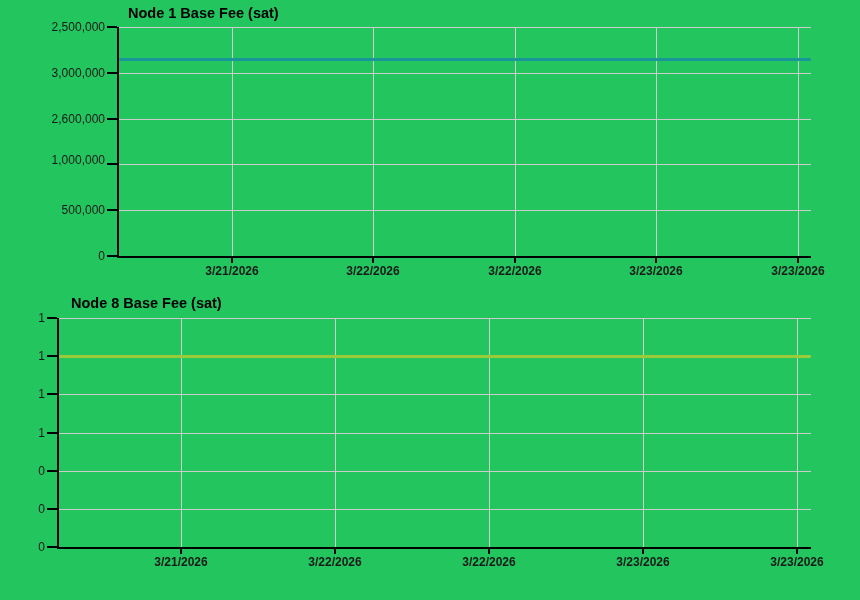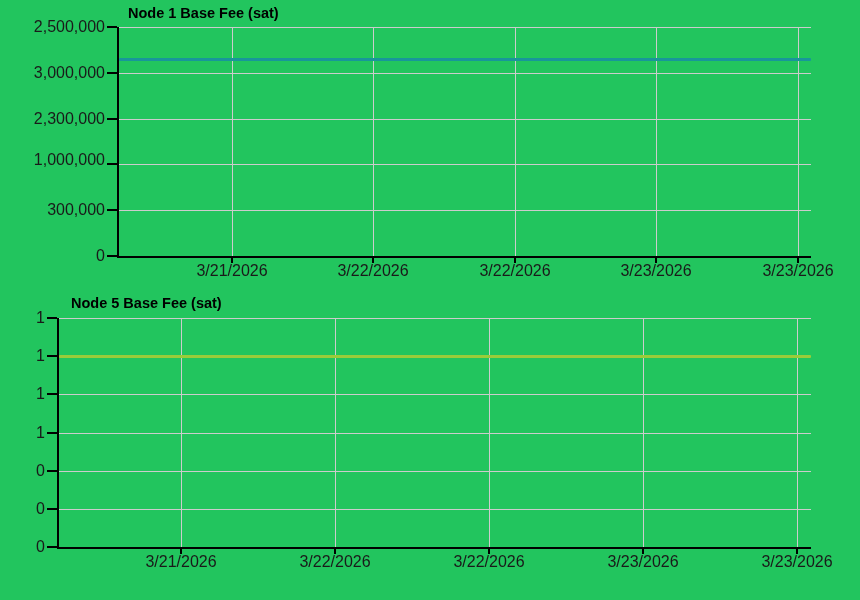--- a/index.html
+++ b/index.html
@@ -12,47 +12,47 @@
   #chart-1 .chart-title{left:71px;top:295px;}
   .plot{position:absolute;box-sizing:border-box;
         border-left:2px solid #000;border-bottom:2px solid #000;background:transparent;}
   #chart-0 .plot{left:117px;top:27px;width:694px;height:231px;}
   #chart-1 .plot{left:57px;top:318px;width:754px;height:231px;}
   .grid-h{position:absolute;height:1px;background:#cccccc;}
   .grid-v{position:absolute;width:1px;background:#cccccc;}
   .series-line{position:absolute;height:3px;border-radius:1px;}
   .tick-y{position:absolute;width:10px;height:2px;background:#000;}
   .tick-x{position:absolute;width:2px;height:5px;background:#000;}
-  .lbl{position:absolute;font-size:16px;line-height:16px;color:#1a1a1a;white-space:nowrap;}
+  .lbl{position:absolute;font-size:12px;line-height:16px;color:#1a1a1a;white-space:nowrap;}
   .lbl-y{width:90px;text-align:right;}
-  .lbl-x{width:90px;text-align:center;}
+  .lbl-x{width:90px;text-align:center;font-weight:bold;}
 </style>
 </head>
 <body>
 
 <div id="canvas">
 
   <section class="chart" id="chart-0">
     <h2 class="chart-title">Node 1 Base Fee (sat)</h2>
     <div class="plot"></div>
   <div class="grid-h" style="left: 119px; top: 27px; width: 692px; background: rgb(204, 204, 204);"></div>
       <div class="tick-y" style="left: 107px; top: 26px;"></div>
       <div class="lbl lbl-y" style="left: 15px; top: 19px; color: rgb(26, 26, 26);">2,500,000</div>
       <div class="grid-h" style="left: 119px; top: 73px; width: 692px; background: rgb(204, 204, 204);"></div>
       <div class="tick-y" style="left: 107px; top: 72px;"></div>
       <div class="lbl lbl-y" style="left: 15px; top: 65px; color: rgb(26, 26, 26);">3,000,000</div>
       <div class="grid-h" style="left: 119px; top: 119px; width: 692px; background: rgb(204, 204, 204);"></div>
       <div class="tick-y" style="left: 107px; top: 118px;"></div>
-      <div class="lbl lbl-y" style="left: 15px; top: 111px; color: rgb(26, 26, 26);">2,300,000</div>
+      <div class="lbl lbl-y" style="left: 15px; top: 111px; color: rgb(26, 26, 26);">2,600,000</div>
       <div class="grid-h" style="left: 119px; top: 164px; width: 692px; background: rgb(204, 204, 204);"></div>
       <div class="tick-y" style="left: 107px; top: 163px;"></div>
       <div class="lbl lbl-y" style="left: 15px; top: 152px; color: rgb(26, 26, 26);">1,000,000</div>
       <div class="grid-h" style="left: 119px; top: 210px; width: 692px; background: rgb(204, 204, 204);"></div>
       <div class="tick-y" style="left: 107px; top: 209px;"></div>
-      <div class="lbl lbl-y" style="left: 15px; top: 202px; color: rgb(26, 26, 26);">300,000</div>
+      <div class="lbl lbl-y" style="left: 15px; top: 202px; color: rgb(26, 26, 26);">500,000</div>
       <div class="tick-y" style="left: 107px; top: 255px;"></div>
       <div class="lbl lbl-y" style="left: 15px; top: 248px; color: rgb(26, 26, 26);">0</div>
       <div class="grid-v" style="left: 232px; top: 27px; height: 229px; background: rgb(204, 204, 204);"></div>
       <div class="tick-x" style="left: 231px; top: 258px;"></div>
       <div class="lbl lbl-x" style="left: 187px; top: 263px; color: rgb(26, 26, 26);">3/21/2026</div>
       <div class="grid-v" style="left: 373px; top: 27px; height: 229px; background: rgb(204, 204, 204);"></div>
       <div class="tick-x" style="left: 372px; top: 258px;"></div>
       <div class="lbl lbl-x" style="left: 328px; top: 263px; color: rgb(26, 26, 26);">3/22/2026</div>
       <div class="grid-v" style="left: 515px; top: 27px; height: 229px; background: rgb(204, 204, 204);"></div>
       <div class="tick-x" style="left: 514px; top: 258px;"></div>
@@ -60,21 +60,21 @@
       <div class="grid-v" style="left: 656px; top: 27px; height: 229px; background: rgb(204, 204, 204);"></div>
       <div class="tick-x" style="left: 655px; top: 258px;"></div>
       <div class="lbl lbl-x" style="left: 611px; top: 263px; color: rgb(26, 26, 26);">3/23/2026</div>
       <div class="grid-v" style="left: 798px; top: 27px; height: 229px; background: rgb(204, 204, 204);"></div>
       <div class="tick-x" style="left: 797px; top: 258px;"></div>
       <div class="lbl lbl-x" style="left: 753px; top: 263px; color: rgb(26, 26, 26);">3/23/2026</div>
       <div class="series-line" style="left: 119px; top: 57.56px; width: 692px; height: 3px; background: rgb(24, 150, 154);"></div>
     </section>
 
   <section class="chart" id="chart-1">
-    <h2 class="chart-title">Node 5 Base Fee (sat)</h2>
+    <h2 class="chart-title">Node 8 Base Fee (sat)</h2>
     <div class="plot"></div>
   <div class="grid-h" style="left: 59px; top: 318px; width: 752px; background: rgb(204, 204, 204);"></div>
       <div class="tick-y" style="left: 47px; top: 317px;"></div>
       <div class="lbl lbl-y" style="left: -45px; top: 310px; color: rgb(26, 26, 26);">1</div>
       <div class="grid-h" style="left: 59px; top: 356px; width: 752px; background: rgb(204, 204, 204);"></div>
       <div class="tick-y" style="left: 47px; top: 355px;"></div>
       <div class="lbl lbl-y" style="left: -45px; top: 348px; color: rgb(26, 26, 26);">1</div>
       <div class="grid-h" style="left: 59px; top: 394px; width: 752px; background: rgb(204, 204, 204);"></div>
       <div class="tick-y" style="left: 47px; top: 393px;"></div>
       <div class="lbl lbl-y" style="left: -45px; top: 386px; color: rgb(26, 26, 26);">1</div>

